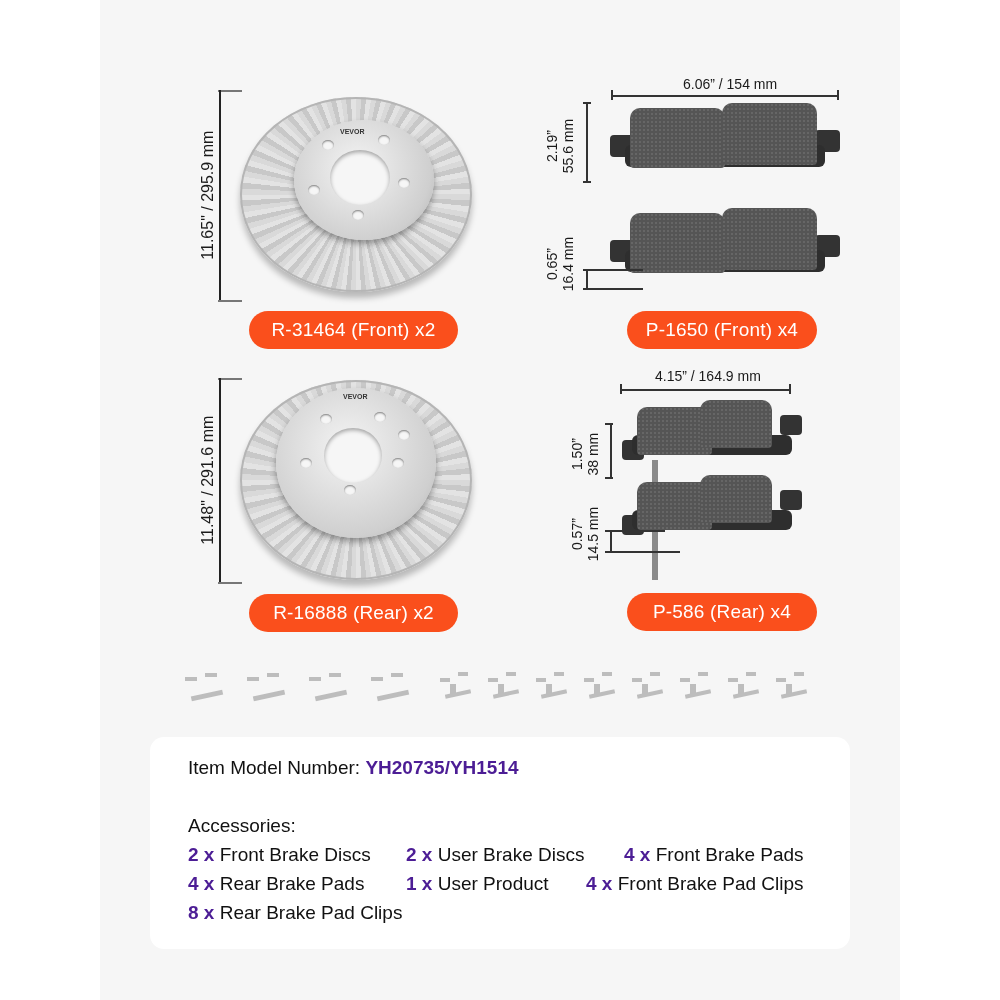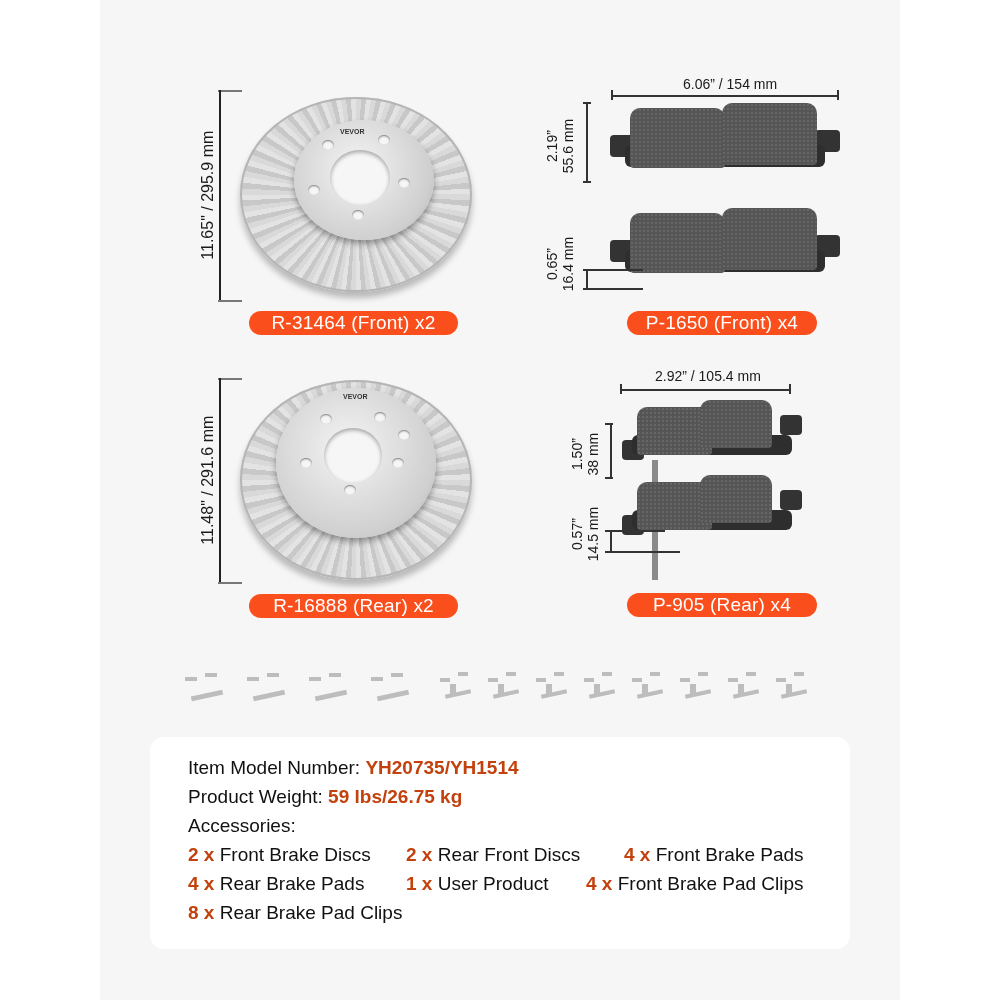--- a/index.html
+++ b/index.html
@@ -1,21 +1,21 @@
 <!DOCTYPE html>
 <html><head>
 <meta charset="utf-8">
 <style>
   * { box-sizing: border-box; margin: 0; padding: 0; }
   html, body { width: 1000px; height: 1000px; background: #ffffff; overflow: hidden; }
   body { font-family: "Liberation Sans", "DejaVu Sans", sans-serif; position: relative; }
   .panel { position: absolute; left: 100px; top: 0; width: 800px; height: 1000px; background: #f6f6f6; }
 
   
-  .pill { position: absolute; height: 24px; border-radius: 19px; background: #fa4f1c; color: #fff;
+  .pill { position: absolute; height: 38px; border-radius: 19px; background: #fa4f1c; color: #fff;
           font-size: 19px; display: flex; align-items: center; justify-content: center; letter-spacing: 0.2px; }
 
   
   .vline { position: absolute; width: 1.5px; background: #222; }
   .tick-h { position: absolute; height: 2px; background: #777; }
   .hline { position: absolute; height: 1.5px; background: #333; }
   .tick-v { position: absolute; width: 1.5px; background: #333; }
   .dimtext { position: absolute; font-size: 14px; color: #1a1a1a; white-space: nowrap; }
   .vtext { position: absolute; font-size: 14px; color: #1a1a1a; white-space: nowrap;
            transform: rotate(-90deg); transform-origin: center center; line-height: 1.15; text-align: center; }
@@ -38,21 +38,21 @@
   .ear { position: absolute; background: #333; border-radius: 4px; }
   .wear { position: absolute; width: 6px; background: #8a8a8a; }
 
   
   .clip { position: absolute; width: 40px; height: 28px; }
   .clip .a { position: absolute; background: #bdbdbd; }
 
   
   .card { position: absolute; left: 150px; top: 737px; width: 700px; height: 212px; background: #ffffff; border-radius: 14px; }
   .line { position: absolute; left: 38px; font-size: 19px; color: #111; white-space: nowrap; }
-  .hl { color: #c2410c; font-weight: bold; }
+  .hl { color: #4c1d95; font-weight: bold; }
   .acc { position: absolute; font-size: 19px; color: #111; white-space: nowrap; }
 </style>
 </head>
 <body>
 
 <div class="panel"></div>
 
 <div>
   <div class="tick-h" style="left:218px;top:90px;width:24px;"></div>
   <div class="vline" style="left:219px;top:90px;height:211px;"></div>
@@ -126,21 +126,21 @@
   <div class="tick-v" style="left:586px;top:269px;height:20px;"></div>
   <div class="vtext" style="left:520px;top:248px;width:80px;">
     <span>0.65”</span><br>
     <span>16.4 mm</span>
   </div>
 
   <div class="pill" style="left:627px;top:311px;width:190px;">P-1650 (Front) x4</div>
 </div>
 
 <div>
-  <div class="dimtext" style="left:655px;top:368px;">2.92” / 105.4 mm</div>
+  <div class="dimtext" style="left:655px;top:368px;">4.15” / 164.9 mm</div>
   <div class="hline" style="left:620px;top:389px;width:170px;"></div>
   <div class="tick-v" style="left:620px;top:384px;height:10px;"></div>
   <div class="tick-v" style="left:789px;top:384px;height:10px;"></div>
 
   <div class="tick-h" style="left:605px;top:423px;width:8px;background:#333;"></div>
   <div class="tick-v" style="left:610px;top:423px;height:55px;"></div>
   <div class="tick-h" style="left:605px;top:477px;width:8px;background:#333;"></div>
   <div class="vtext" style="left:545px;top:438px;width:80px;">
     <span>1.50”</span><br>
     <span>38 mm</span>
@@ -163,21 +163,21 @@
   </div>
 
   <div class="hline" style="left:605px;top:530px;width:60px;"></div>
   <div class="hline" style="left:605px;top:551px;width:75px;"></div>
   <div class="tick-v" style="left:610px;top:530px;height:22px;"></div>
   <div class="vtext" style="left:545px;top:518px;width:80px;">
     <span>0.57”</span><br>
     <span>14.5 mm</span>
   </div>
 
-  <div class="pill" style="left:627px;top:593px;width:190px;">P-905 (Rear) x4</div>
+  <div class="pill" style="left:627px;top:593px;width:190px;">P-586 (Rear) x4</div>
 </div>
 
 <div>
   <div class="clip" style="left:183px;top:673px;">
       <div class="a" style="left:2px;top:4px;width:12px;height:4px;"></div>
       <div class="a" style="left:22px;top:0;width:12px;height:4px;"></div>
       <div class="a" style="left:8px;top:20px;width:32px;height:5px;transform:rotate(-12deg);"></div>
     </div>
   <div class="clip" style="left:245px;top:673px;">
       <div class="a" style="left:2px;top:4px;width:12px;height:4px;"></div>
@@ -241,27 +241,24 @@
       <div class="a" style="left:18px;top:2px;width:10px;height:4px;"></div>
       <div class="a" style="left:10px;top:14px;width:6px;height:12px;"></div>
       <div class="a" style="left:5px;top:22px;width:26px;height:4px;transform:rotate(-12deg);"></div>
     </div>
 </div>
 
 <div class="card">
   <div class="line" style="top:20px;">
     <span>Item Model Number: </span><span class="hl">YH20735/YH1514</span>
   </div>
-  <div class="line" style="top:49px;">
-    <span>Product Weight: </span><span class="hl">59 lbs/26.75 kg</span>
-  </div>
   <div class="line" style="top:78px;">Accessories:</div>
 
   <div class="acc" style="left:38px;top:107px;"><span class="hl">2 x</span><span> Front Brake Discs</span></div>
-  <div class="acc" style="left:256px;top:107px;"><span class="hl">2 x</span><span> Rear Front Discs</span></div>
+  <div class="acc" style="left:256px;top:107px;"><span class="hl">2 x</span><span> User Brake Discs</span></div>
   <div class="acc" style="left:474px;top:107px;"><span class="hl">4 x</span><span> Front Brake Pads</span></div>
 
   <div class="acc" style="left:38px;top:136px;"><span class="hl">4 x</span><span> Rear Brake Pads</span></div>
   <div class="acc" style="left:256px;top:136px;"><span class="hl">1 x</span><span> User Product</span></div>
   <div class="acc" style="left:436px;top:136px;"><span class="hl">4 x</span><span> Front Brake Pad Clips</span></div>
 
   <div class="acc" style="left:38px;top:165px;"><span class="hl">8 x</span><span> Rear Brake Pad Clips</span></div>
 </div>
 
 </body></html>

